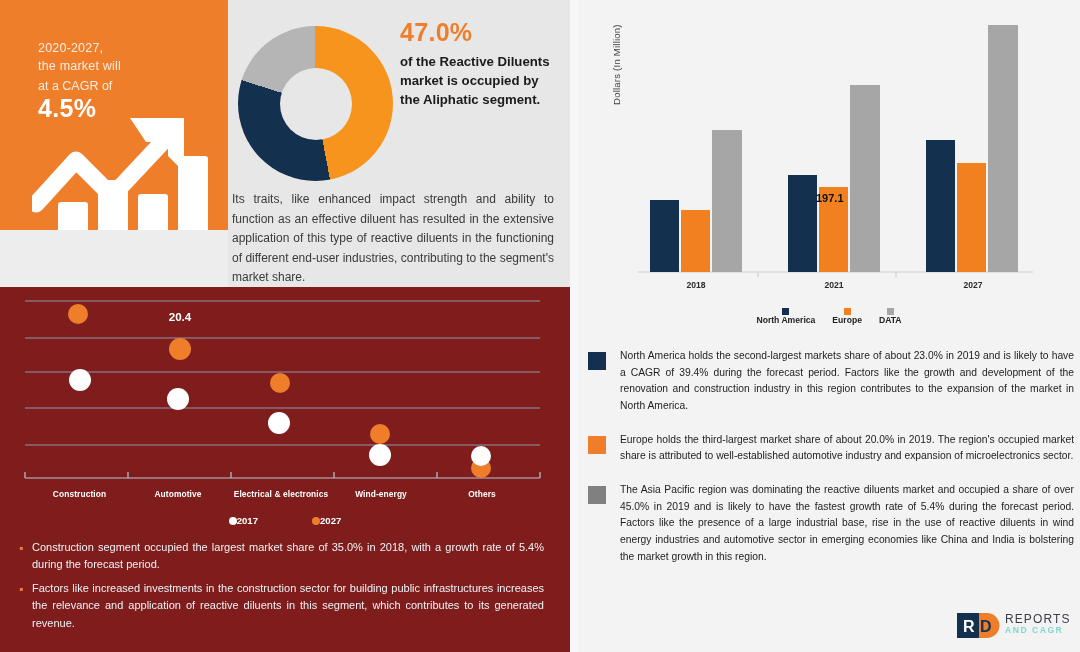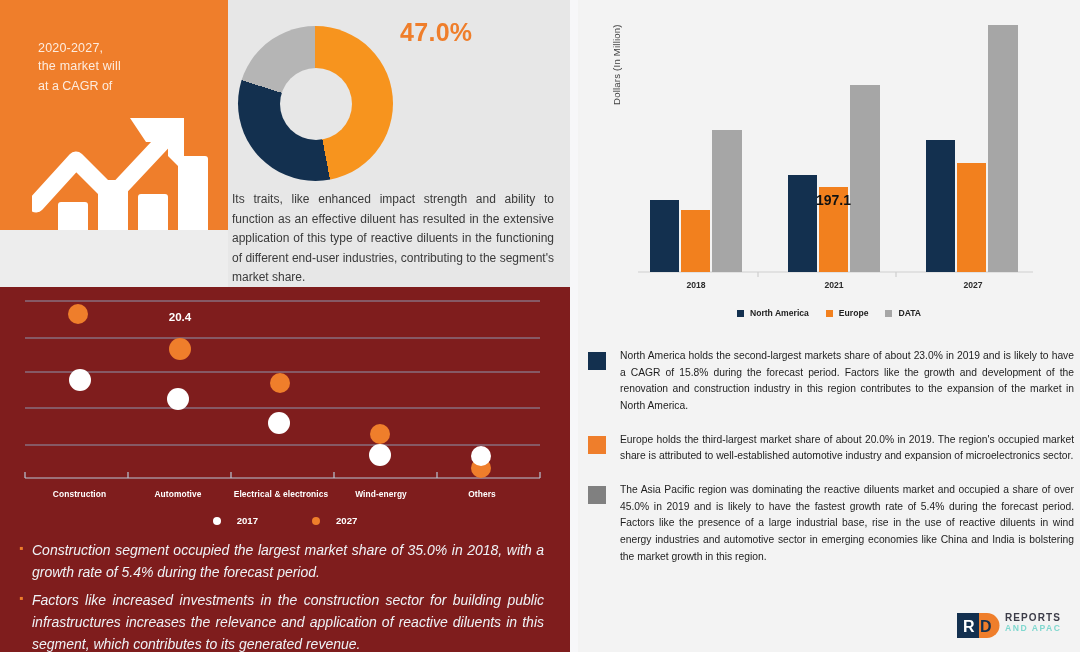--- a/index.html
+++ b/index.html
@@ -84,33 +84,33 @@
   #dotplot { position: absolute; left: 0; top: 0; width: 570px; height: 230px; }
   .axis-label {
     position: absolute; font-size: 8.4px; font-weight: 700;
     color: #ffffff; text-align: center; letter-spacing: .1px;
   }
   #dp-legend {
     position: absolute; left: 0; top: 228px; width: 570px;
     display: flex; justify-content: center; gap: 54px;
     font-size: 9.6px; font-weight: 700; color: #fff;
   }
-  .dp-leg-item { display: flex; align-items: center; gap: 16px; }
+  .dp-leg-item { display: flex; align-items: center; gap: 0; }
   .dp-dot { width: 8px; height: 8px; border-radius: 50%; display: inline-block; }
   #bullets {
     position: absolute; left: 16px; top: 252px; width: 528px;
   }
   .bullet { display: flex; margin-bottom: 6px; }
   .bullet-mark {
     color: #ef7e2b; font-size: 12px; line-height: 1.52;
     width: 16px; flex: 0 0 16px; text-align: left; padding-left: 3px;
   }
   .bullet-txt {
-    font-size: 14px; line-height: 1.58; color: #eef2f6;
-    text-align: justify; flex: 1; font-style: italic;
+    font-size: 11px; line-height: 1.58; color: #eef2f6;
+    text-align: justify; flex: 1;
   }
 
   
   #divider {
     position: absolute; left: 570px; top: 0;
     width: 8px; height: 652px; background: #f7f7f9;
   }
 
   
   #right-col {
@@ -123,85 +123,87 @@
     position: absolute; left: 33px; top: 95px;
     font-size: 9.6px; color: #404040; letter-spacing: .2px;
     transform: rotate(-90deg); transform-origin: left top;
     white-space: nowrap;
   }
   .bc-xtick {
     position: absolute; font-size: 8.6px; font-weight: 700; color: #2b2b2b;
     text-align: center;
   }
   #bc-datalabel {
-    position: absolute; font-size: 14px; font-weight: 700; color: #111;
+    position: absolute; font-size: 11px; font-weight: 700; color: #111;
   }
   #bc-legend {
     position: absolute; left: 0; top: 298px; width: 502px;
     display: flex; justify-content: center; gap: 17px;
     font-size: 8.6px; font-weight: 700; color: #222;
   }
-  .bc-leg-item { display: flex; align-items: center; gap: 6px; }
+  .bc-leg-item { display: flex; align-items: center; gap: 0; flex-direction: column; }
   .bc-sq { width: 7px; height: 7px; display: inline-block; }
 
   #notes { position: absolute; left: 10px; top: 348px; width: 486px; }
   .note { display: flex; margin-bottom: 17px; }
   .note-sw {
     width: 18px; height: 18px; flex: 0 0 18px; margin-right: 14px; margin-top: 4px;
   }
   .note-txt {
     font-size: 10.3px; line-height: 1.62; color: #1d1d1d;
     text-align: justify; flex: 1;
   }
 
   
   #logo { position: absolute; left: 957px; top: 610px; width: 116px; height: 34px; }
   #logo-mark { position: absolute; left: 0; top: 3px; width: 44px; height: 25px; }
   #logo-text { position: absolute; left: 48px; top: 3px; }
   #logo-reports {
-    font-size: 10px; font-weight: 700; letter-spacing: 1.1px; color: #3c3c48;
+    font-size: 12px; font-weight: 400; letter-spacing: 1.1px; color: #3c3c48;
     line-height: 1.02;
   }
   #logo-and-data {
     font-size: 8.6px; font-weight: 700; letter-spacing: 1.5px; color: #7fd8cf;
     line-height: 1.25;
   }
 </style>
 </head>
 <body>
 
 <div id="page">
 
   <div id="left-col">
 
     <div id="accelerate-panel">
       <div id="acc-text">
         <div class="acc-line1">2020-2027,</div>
         <div class="acc-line1">the market will</div>
         <div class="acc-cagr">at a CAGR of</div>
+        <div class="acc-pct">4.5%</div>
       </div>
       <svg id="acc-graphic" viewBox="0 0 185 165">
         <g fill="#ffffff">
           <rect x="26" y="90" width="30" height="72" rx="3"></rect>
           <rect x="66" y="68" width="30" height="94" rx="3"></rect>
           <rect x="106" y="82" width="30" height="80" rx="3"></rect>
           <rect x="146" y="44" width="30" height="118" rx="3"></rect>
         </g>
         <path d="M4 92 L44 48 L80 84 L140 20" stroke="#ffffff" stroke-width="17" fill="none" stroke-linecap="round" stroke-linejoin="round"></path>
         <path d="M98 6 L152 6 L152 60 L136 44 L136 30 L114 30 Z" fill="#ffffff"></path>
       </svg>
     </div>
 
     <div id="donut-panel">
       <div id="donut-wrap">
         <div id="donut"></div>
         <div id="donut-hole"></div>
       </div>
       <div id="pct-block">
         <div id="pct-value">47.0%</div>
+        <div id="pct-desc">of the Reactive Diluents market is occupied by the Aliphatic segment.</div>
       </div>
       <div id="traits-text">Its traits, like enhanced impact strength and ability to function as an effective diluent has resulted in the extensive application of this type of reactive diluents in the functioning of different end-user industries, contributing to the segment's market share.</div>
     </div>
 
     <div id="navy-panel">
 
       <svg id="dotplot" viewBox="0 0 570 230">
 
         <g stroke="#8fa3bd" stroke-width="1.2" opacity="0.9">
           <line x1="25" y1="14" x2="540" y2="14"></line>
@@ -314,21 +316,21 @@
         <div class="bc-leg-item">
           <span class="bc-sq" style="background:#a6a6a6;"></span>
           <span>DATA</span>
         </div>
       </div>
     </div>
 
     <div id="notes">
       <div class="note">
         <div class="note-sw" style="background:#13304f;"></div>
-        <div class="note-txt">North America holds the second-largest markets share of about 23.0% in 2019 and is likely to have a CAGR of 15.8% during the forecast period. Factors like the growth and development of the renovation and construction industry in this region contributes to the expansion of the market in North America.</div>
+        <div class="note-txt">North America holds the second-largest markets share of about 23.0% in 2019 and is likely to have a CAGR of 39.4% during the forecast period. Factors like the growth and development of the renovation and construction industry in this region contributes to the expansion of the market in North America.</div>
       </div>
       <div class="note">
         <div class="note-sw" style="background:#ef7e2b;"></div>
         <div class="note-txt">Europe holds the third-largest market share of about 20.0% in 2019. The region's occupied market share is attributed to well-established automotive industry and expansion of microelectronics sector.</div>
       </div>
       <div class="note">
         <div class="note-sw" style="background:#808080;"></div>
         <div class="note-txt">The Asia Pacific region was dominating the reactive diluents market and occupied a share of over 45.0% in 2019 and is likely to have the fastest growth rate of 5.4% during the forecast period. Factors like the presence of a large industrial base, rise in the use of reactive diluents in wind energy industries and automotive sector in emerging economies like China and India is bolstering the market growth in this region.</div>
       </div>
     </div>
@@ -336,17 +338,17 @@
 
   <div id="logo">
     <svg id="logo-mark" viewBox="0 0 44 25">
       <rect x="0" y="0" width="22" height="25" fill="#13304f"></rect>
       <path d="M22 0 h8 a12.5 12.5 0 0 1 0 25 h-8 z" fill="#ef7e2b"></path>
       <text x="6" y="19" font-family="Liberation Sans, sans-serif" font-size="16" font-weight="700" fill="#ffffff">R</text>
       <text x="23" y="19" font-family="Liberation Sans, sans-serif" font-size="16" font-weight="700" fill="#13304f">D</text>
     </svg>
     <div id="logo-text">
       <div id="logo-reports">REPORTS</div>
-      <div id="logo-and-data">AND APAC</div>
+      <div id="logo-and-data">AND CAGR</div>
     </div>
   </div>
 
 </div>
 
 </body></html>

